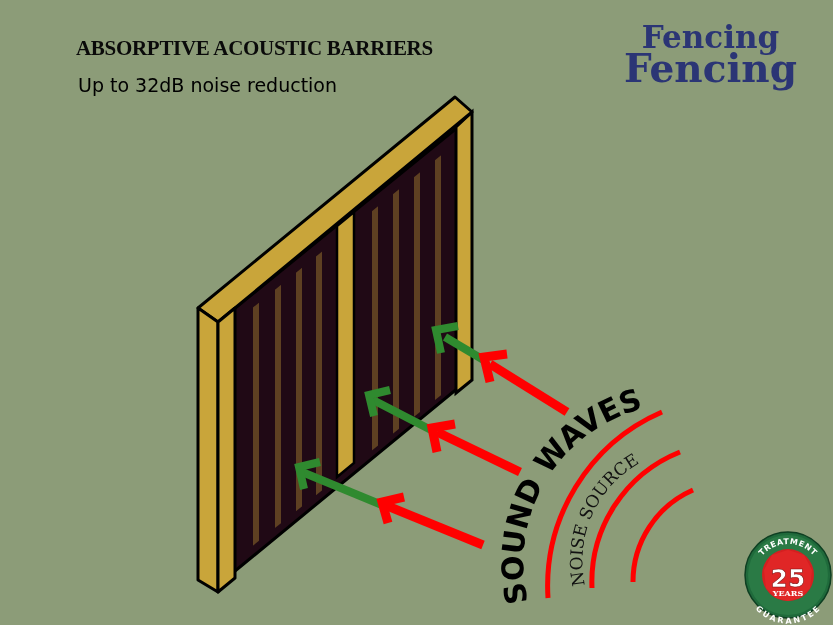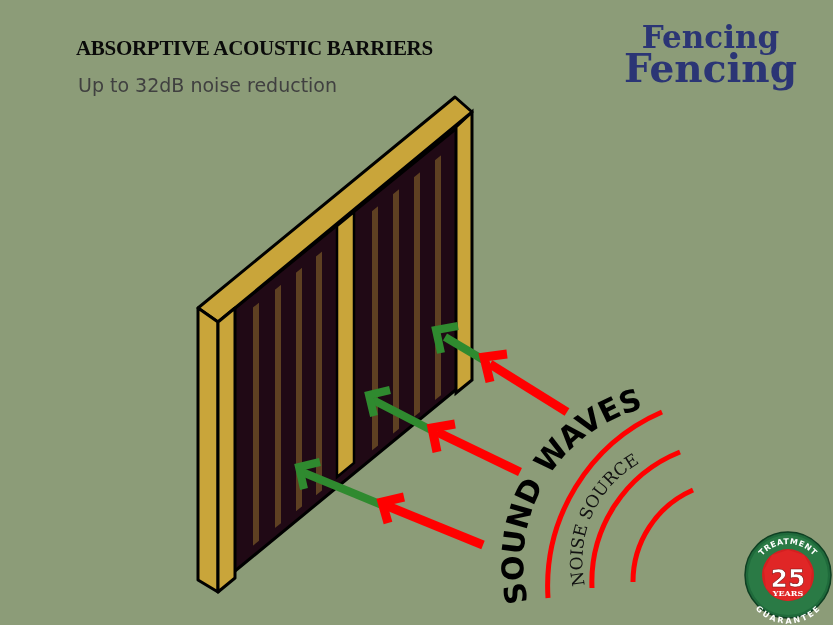--- a/index.html
+++ b/index.html
@@ -1,18 +1,18 @@
 <!DOCTYPE html>
 <html><head>
   <meta charset="utf-8">
   <style>
     html, body { margin:0; padding:0; }
     body { width:833px; height:625px; overflow:hidden; background:#8c9c78; position:relative; }
     .title { position:absolute; left:76px; top:36px; font-family:Liberation Serif, serif; font-weight:bold; font-size:21px; color:#0a0a0a; letter-spacing:-0.3px; white-space:nowrap; }
-    .subtitle { position:absolute; left:78px; top:74px; font-family:"DejaVu Sans", sans-serif; font-size:19px; color:#404040; white-space:nowrap; }
+    .subtitle { position:absolute; left:78px; top:74px; font-family:"DejaVu Sans", sans-serif; font-size:19px; color:#000000; white-space:nowrap; }
     .logo { position:absolute; left:624px; top:22px; font-family:"DejaVu Serif", serif; font-weight:bold; color:#2b3575; text-align:center; line-height:31px; }
     .logo .l1 { font-size:31px; display:block; }
     .logo .l2 { font-size:39px; display:block; }
     svg.art { position:absolute; left:0; top:0; }
   </style>
 </head>
 <body>
 
 <div class="title">ABSORPTIVE ACOUSTIC BARRIERS</div>
 <div class="subtitle">Up to 32dB noise reduction</div>

